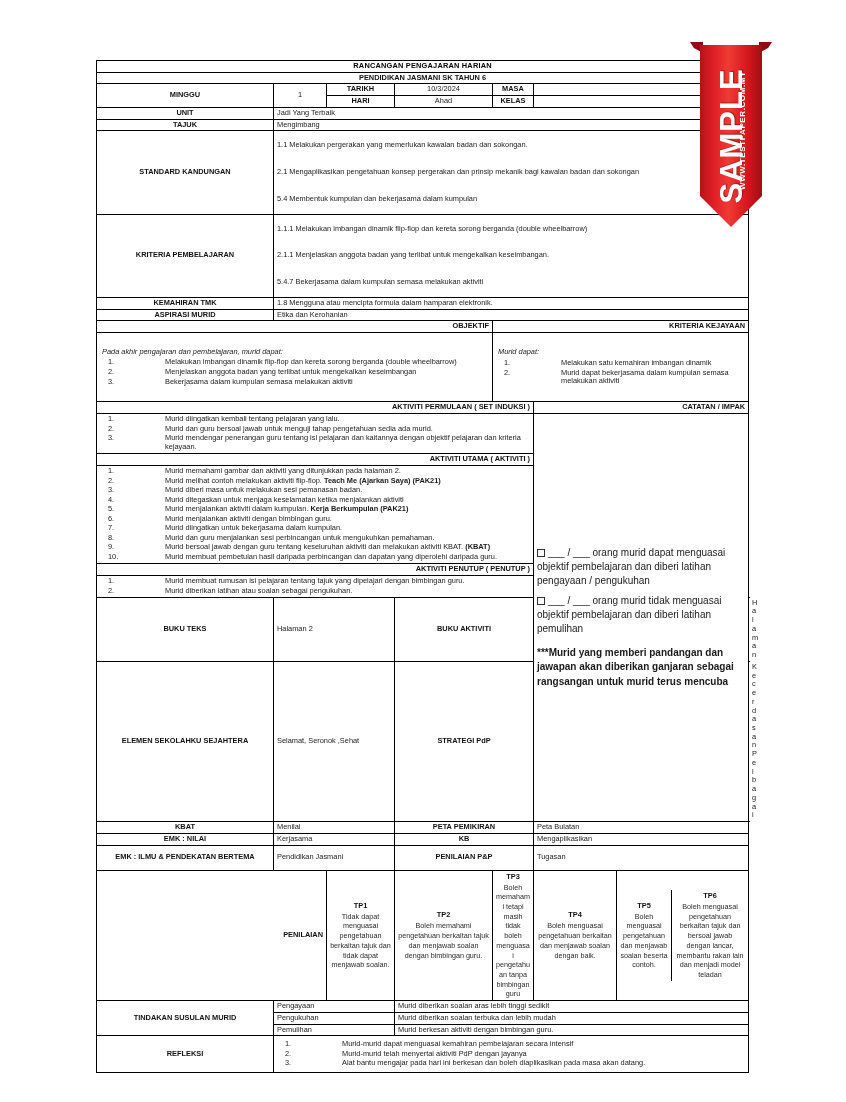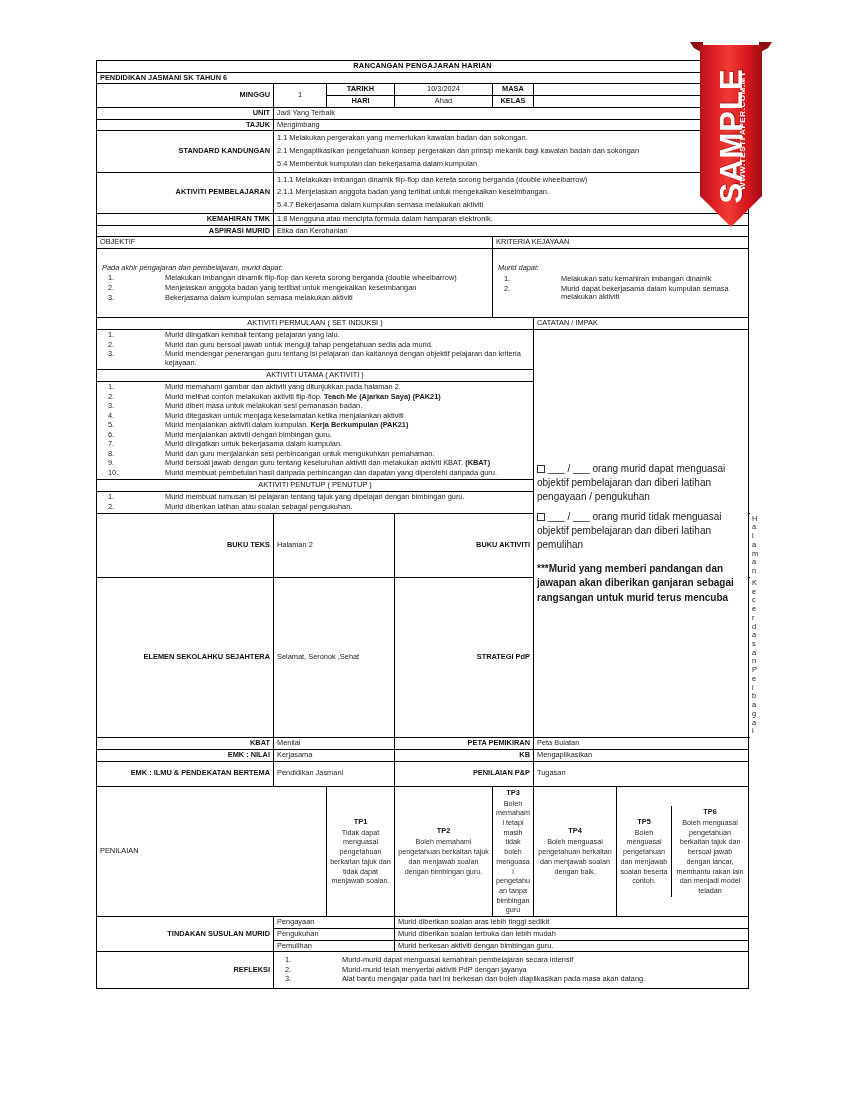--- a/index.html
+++ b/index.html
@@ -48,55 +48,56 @@
     background: #ED8B3C;
     color: #000;
     font-weight: bold;
     text-align: center;
     letter-spacing: .2px;
   }
   .hdr-title {
     background: #EE9A55;
     color: #111;
     font-weight: bold;
+    text-align: center;
   }
   .lbl {
     background: #ED8B3C;
     color: #111;
     font-weight: bold;
-    text-align: right;
+    text-align: center;
     vertical-align: middle;
   }
   .lbl-ctr {
     background: #ED8B3C;
     color: #111;
     font-weight: bold;
     text-align: center;
   }
   .band {
     background: #ED8B3C;
     color: #111;
-    font-weight: normal;
-    text-align: left;
+    font-weight: bold;
+    text-align: right;
     padding-top: 2px;
     padding-bottom: 2px;
     margin-top: 15px;
   }
   .band-l {
     background: #ED8B3C;
     color: #111;
-    font-weight: normal;
-    text-align: center;
+    font-weight: bold;
+    text-align: right;
     padding-left: 4px;
   }
   .pen-lbl {
     background: #E8996B;
     color: #111;
-    font-weight: normal;
-    text-align: left;
+    font-weight: bold;
+    text-align: right;
     vertical-align: middle;
   }
   .tp {
     background: #E8996B;
     color: #2a2a2a;
     text-align: center;
     vertical-align: top;
     font-size: 7.2px;
     line-height: 1.35;
     padding: 2px 3px 4px 3px;
@@ -131,21 +132,21 @@
     width: 26px;
     flex: 0 0 26px;
     text-align: left;
     padding-left: 8px;
     box-sizing: border-box;
   }
   .olist li .t { flex: 1 1 auto; padding-left: 39px; }
   .olist.tight li { padding: 0.4px 0; }
 
   .plist { margin: 0; padding: 0; list-style: none; }
-  .plist li { padding: 2px 0; }
+  .plist li { padding: 9px 0; }
 
   .intro { padding: 1px 0 1px 2px; font-style: italic; }
 
   
   .catatan {
     vertical-align: top;
     font-size: 10px;
     line-height: 1.4;
     padding: 3px 4px;
   }
@@ -273,21 +274,21 @@
         <td class="val top" colspan="6">
           <ul class="plist">
             <li>1.1 Melakukan pergerakan yang memerlukan kawalan badan dan sokongan.</li>
             <li>2.1 Mengaplikasikan pengetahuan konsep pergerakan dan prinsip mekanik bagi kawalan badan dan sokongan</li>
             <li>5.4 Membentuk kumpulan dan bekerjasama dalam kumpulan</li>
           </ul>
         </td>
       </tr>
 
       <tr>
-        <td class="lbl top">AKTIVITI PEMBELAJARAN</td>
+        <td class="lbl top">KRITERIA PEMBELAJARAN</td>
         <td class="val top" colspan="6">
           <ul class="plist">
             <li>1.1.1 Melakukan imbangan dinamik flip-flop dan kereta sorong berganda (double wheelbarrow)</li>
             <li>2.1.1 Menjelaskan anggota badan yang terlibat untuk mengekalkan keseimbangan.</li>
             <li>5.4.7 Bekerjasama dalam kumpulan semasa melakukan aktiviti</li>
           </ul>
         </td>
       </tr>
 
       <tr>

